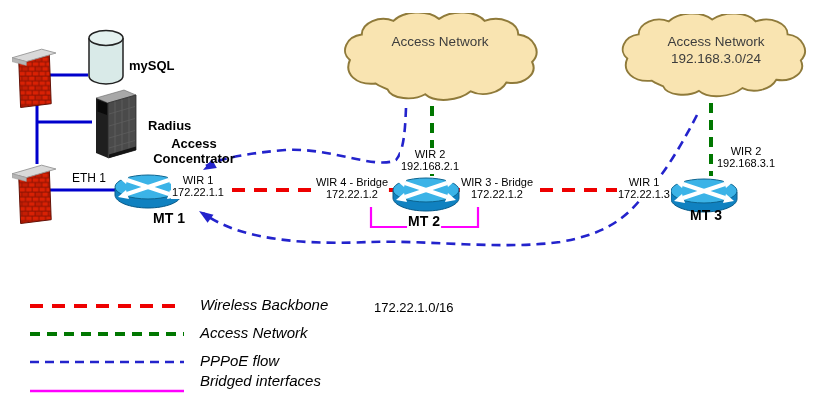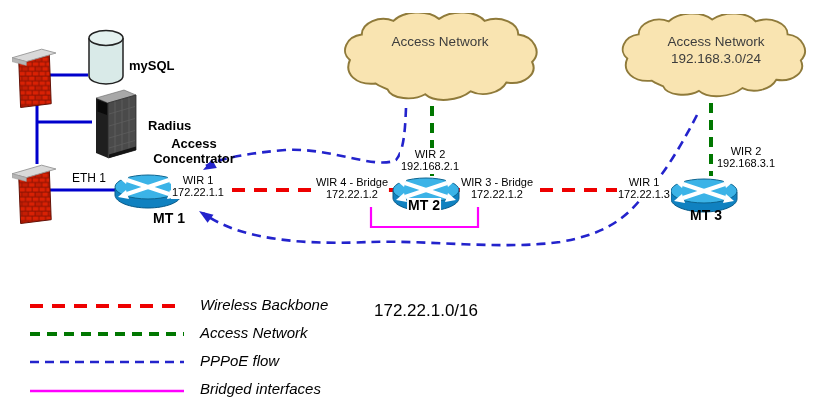--- a/index.html
+++ b/index.html
@@ -13,21 +13,21 @@
   .lbl{position:absolute;z-index:3;white-space:pre-line;line-height:1.12;}
   .center{transform:translateX(-50%);text-align:center;}
   .iface{font-size:11px;}
   .knockout{background:#fff;padding:0 1px;}
   .nodename{font-size:14px;font-weight:bold;}
   .srvname{font-size:13px;font-weight:bold;margin-top:12px;}
   .role{font-size:13px;font-weight:bold;line-height:1.18;}
   .ethlbl{font-size:12px;}
   .cloudtxt{font-size:13.5px;color:#3d3d3d;line-height:1.25;z-index:3;}
   .legendlbl{font-size:15px;font-style:italic;}
-  .legendnote{font-size:17px;}
+  .legendnote{font-size:13px;}
   
   .lan{stroke-width:3;fill:none;}
   .backbone{stroke-width:4;fill:none;stroke-dasharray:13 9;}
   .access{stroke-width:4;fill:none;stroke-dasharray:10 7;}
   .pppoe{stroke-width:2.6;fill:none;stroke-dasharray:9 6;}
   .bridge{stroke-width:2.2;fill:none;}
   .solidline{stroke-width:2.4;fill:none;}
 </style>
 </head>
 <body>
@@ -144,27 +144,27 @@
   <div class="lbl iface center knockout" style="left:198px;top:174px;">WIR 1
 172.22.1.1</div>
   <div class="lbl nodename center" style="left:145px;top:211px;padding-left:48px;">MT 1</div>
 
   <div class="lbl iface center knockout" style="left:430px;top:148px;">WIR 2
 192.168.2.1</div>
   <div class="lbl iface center knockout" style="left:352px;top:176px;">WIR 4 - Bridge
 172.22.1.2</div>
   <div class="lbl iface center knockout" style="left:497px;top:176px;">WIR 3 - Bridge
 172.22.1.2</div>
-  <div class="lbl nodename center knockout" style="left:424px;top:198px;">MT 2</div>
+  <div class="lbl nodename center knockout" style="left:424px;top:214px;">MT 2</div>
 
   <div class="lbl iface center" style="left:746px;top:145px;">WIR 2
 192.168.3.1</div>
   <div class="lbl iface center knockout" style="left:644px;top:176px;">WIR 1
 172.22.1.3</div>
   <div class="lbl nodename center" style="left:706px;top:208px;">MT 3</div>
 
   <div class="lbl legendlbl" style="left:200px;top:297px;">Wireless Backbone</div>
   <div class="lbl legendnote" style="left:374px;top:301px;">172.22.1.0/16</div>
   <div class="lbl legendlbl" style="left:200px;top:325px;">Access Network</div>
   <div class="lbl legendlbl" style="left:200px;top:353px;">PPPoE flow</div>
-  <div class="lbl legendlbl" style="left:200px;top:381px;text-align:right;">Bridged interfaces</div>
+  <div class="lbl legendlbl" style="left:200px;top:373px;text-align:right;">Bridged interfaces</div>
 
 </div>
 
 </body></html>

